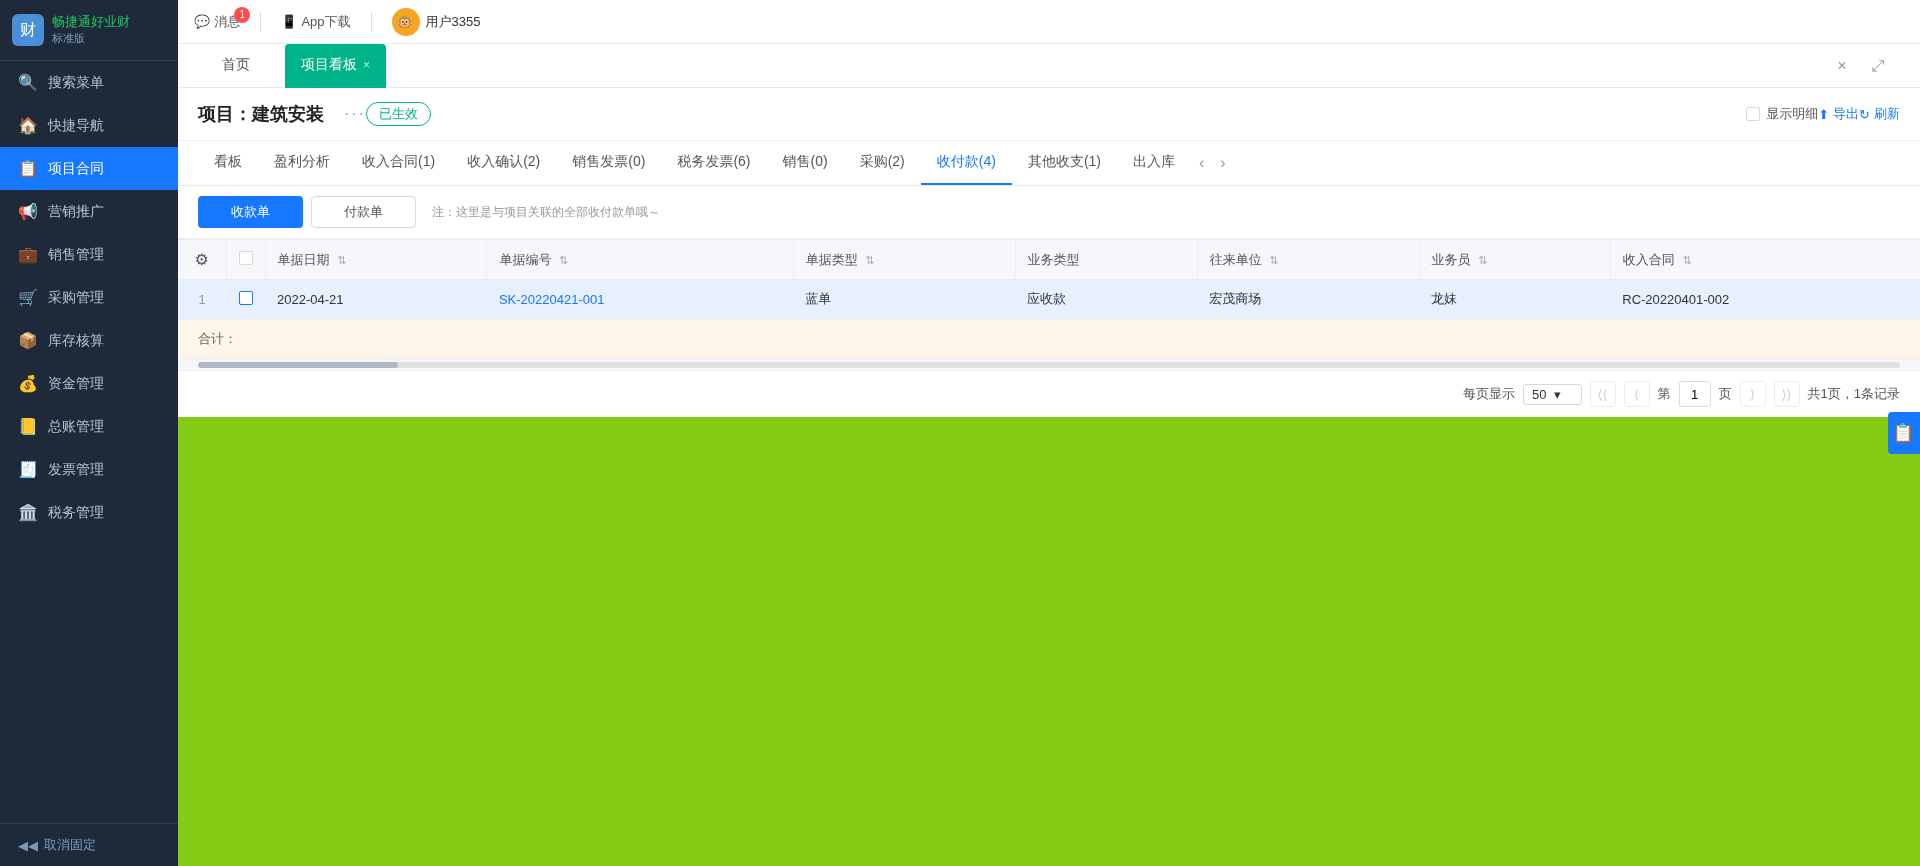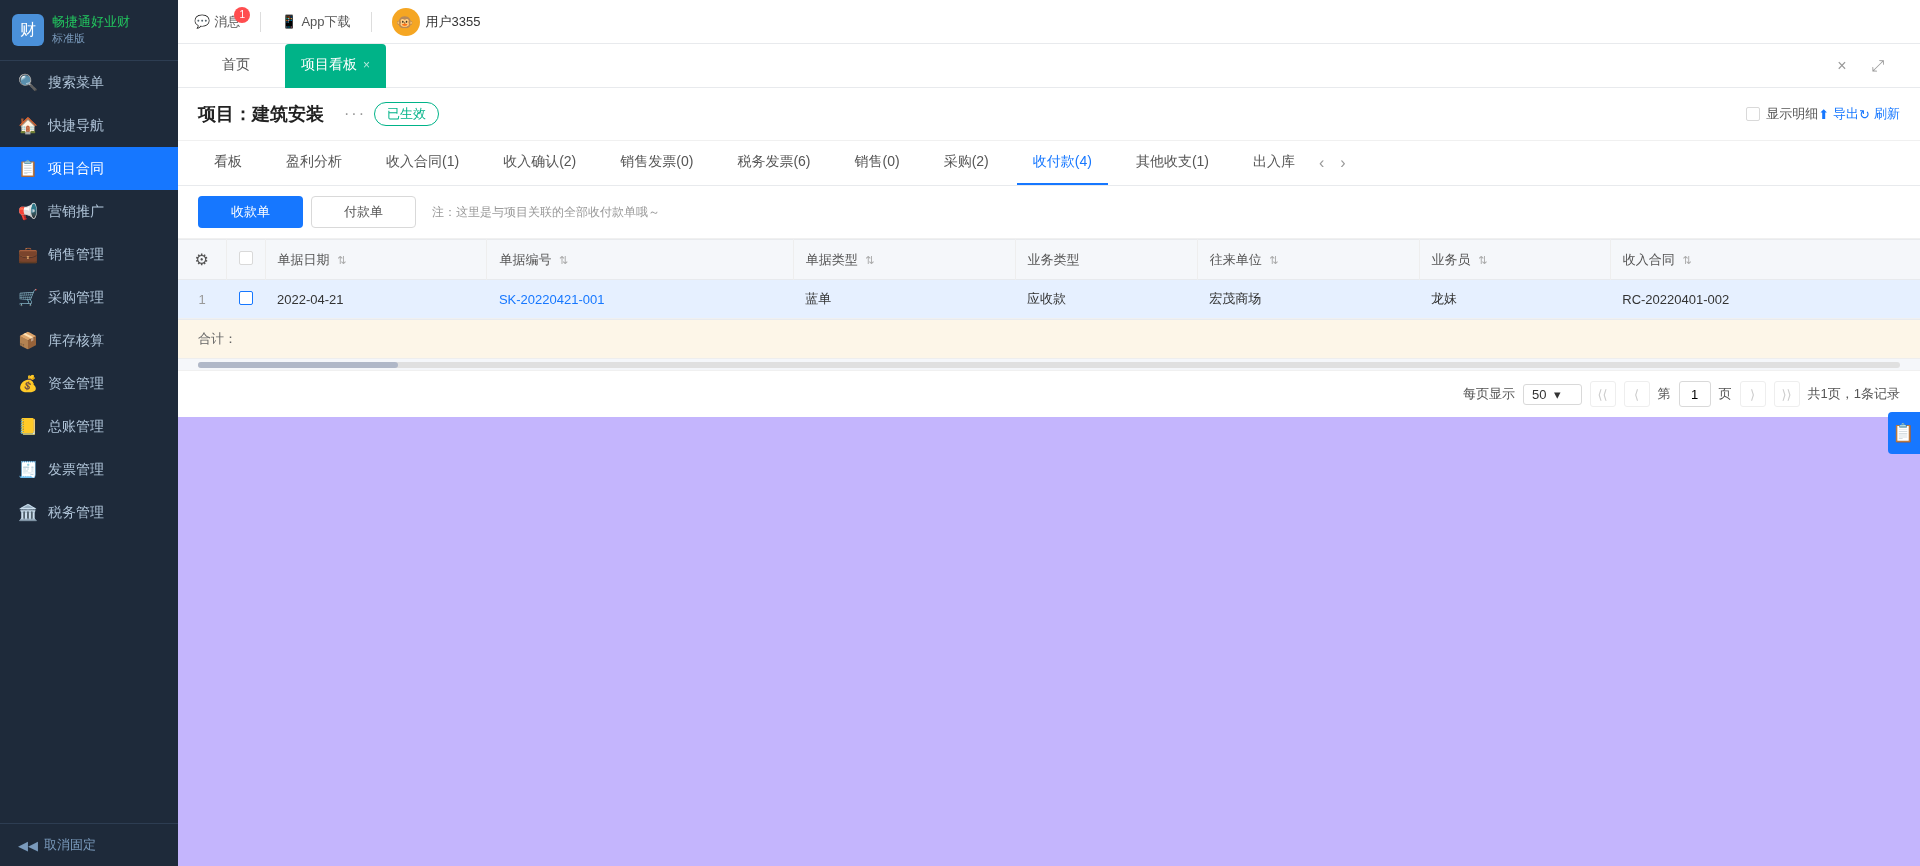--- a/index.html
+++ b/index.html
@@ -227,41 +227,41 @@
       justify-content: center;
       cursor: pointer;
       color: #999;
       font-size: 16px;
     }
 
     
     .content-area {
       flex: 1;
       overflow-y: auto;
-      background: #c4b5fd;
+      background: #84cc16;
       padding: 0;
     }
 
     
     .project-header {
       display: flex;
       align-items: center;
       padding: 14px 20px;
       border-bottom: 1px solid #f0f0f0;
       background: white;
     }
     .project-more {
       margin-left: 20px;
       color: #999;
       cursor: pointer;
       font-size: 16px;
       letter-spacing: 2px;
     }
     .status-badge {
-      margin-left: 8px;
+      margin-left: 0;
       border: 1px solid #00b388;
       color: #00b388;
       border-radius: 12px;
       padding: 2px 12px;
       font-size: 13px;
     }
     .project-header-right {
       margin-left: auto;
       display: flex;
       align-items: center;
@@ -619,21 +619,21 @@
           <span>导出</span>
         </div>
         <div class="action-btn">
           <span>↻</span>
           <span>刷新</span>
         </div>
       </div>
     </div>
 
     <div class="sub-nav">
-      <div id="sub-nav-items" style="display: flex;  gap: 12px;">
+      <div id="sub-nav-items" style="display: flex; ">
           <div class="sub-nav-item">看板</div>
           <div class="sub-nav-item">盈利分析</div>
           <div class="sub-nav-item">收入合同(1)</div>
           <div class="sub-nav-item">收入确认(2)</div>
           <div class="sub-nav-item">销售发票(0)</div>
           <div class="sub-nav-item">税务发票(6)</div>
           <div class="sub-nav-item">销售(0)</div>
           <div class="sub-nav-item">采购(2)</div>
           <div class="sub-nav-item active">收付款(4)</div>
           <div class="sub-nav-item">其他收支(1)</div>

